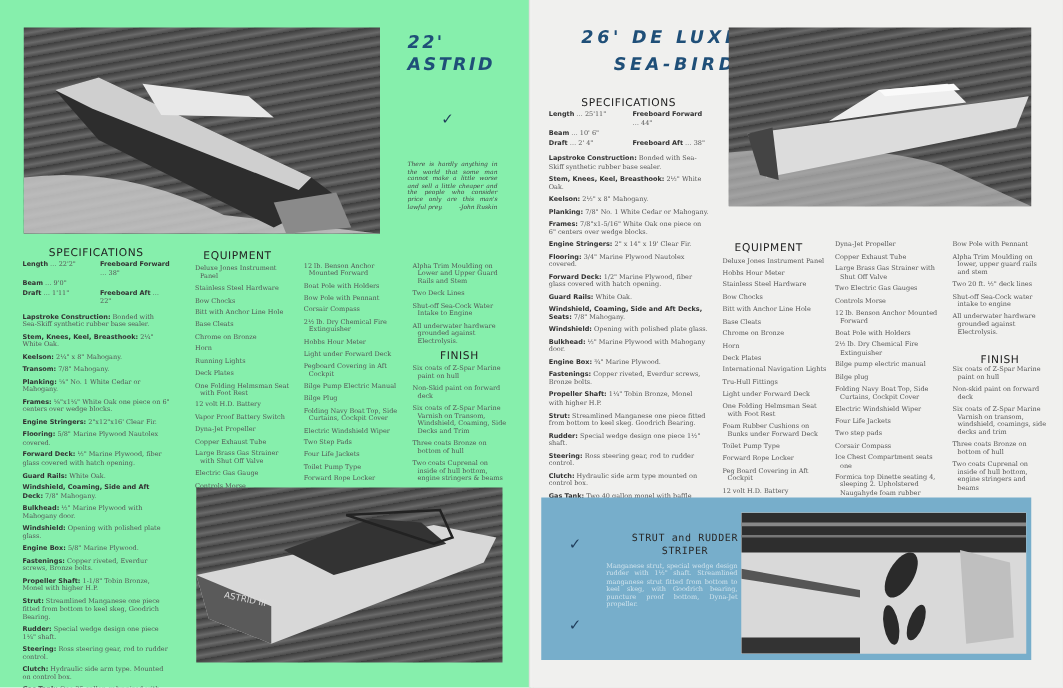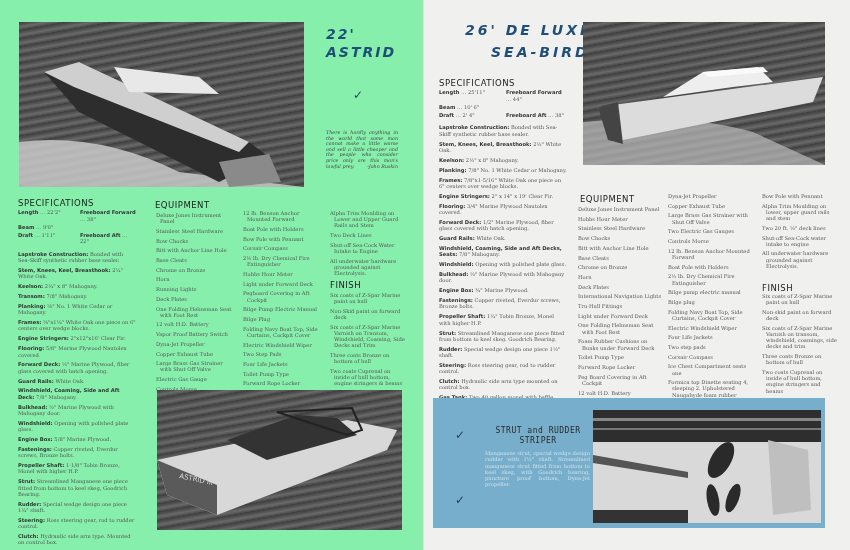--- a/index.html
+++ b/index.html
@@ -7,21 +7,21 @@
   .page { position: absolute; top: 0; height: 550px; background: #86efac; }
   .page-left { left: 0; width: 425px; }
   .page-right { left: 425px; width: 425px; background: #f0f0ee; }
   .spine { position: absolute; left: 423px; top: 0; width: 4px; height: 550px; background: linear-gradient(90deg,#d6d6d4,#fafaf8,#d6d6d4); }
 
   .photo { position: absolute; overflow: hidden; }
   .photo-water { background: repeating-linear-gradient(170deg,#3d3d3d 0px,#555 3px,#6a6a6a 5px,#4a4a4a 8px); }
 
   .title { position: absolute; font-family: "DejaVu Sans", sans-serif; font-weight: bold; font-style: italic; color: #1f4f78; letter-spacing: 2px; }
 
-  .heading { font-family: "DejaVu Sans", sans-serif; color: #222; font-size: 8.5px; letter-spacing: 0.5px; text-align: left; }
+  .heading { font-family: "DejaVu Sans", sans-serif; color: #222; font-size: 8.5px; letter-spacing: 0.5px; text-align: center; }
   .heading-bold { font-weight: normal; }
 
   .spec { position: absolute; font-size: 5.2px; line-height: 6.3px; color: #555; }
   .spec .row { margin-bottom: 3.6px; }
   .spec .lbl { font-family: "DejaVu Sans", sans-serif; font-weight: bold; color: #333; }
   .dim-table { display: grid; grid-template-columns: 1fr 1fr; column-gap: 6px; margin: 3px 0 4px 0; }
   .dim-table div { margin-bottom: 2px; }
 
   .list { position: absolute; font-size: 5.2px; line-height: 6.2px; color: #555; }
   .list .item { margin-bottom: 3.5px; padding-left: 4px; text-indent: -4px; }
@@ -265,21 +265,21 @@
       <div class="item">Six coats of Z-Spar Marine paint on hull</div>
       <div class="item">Non-skid paint on forward deck</div>
       <div class="item">Six coats of Z-Spar Marine Varnish on transom, windshield, coamings, side decks and trim</div>
       <div class="item">Three coats Bronze on bottom of hull</div>
       <div class="item">Two coats Cuprenal on inside of hull bottom, engine stringers and beams</div>
     </div>
 
   <div class="blue-panel" style="left:8px;top:398px;width:392px;height:130px;">
     <div class="gull" style="left:22px;top:30px;">✓</div>
     <div class="gull" style="left:22px;top:95px;">✓</div>
-    <div class="panel-title" style="left:50px;top:28px;width:110px;">
+    <div class="panel-title" style="left:60px;top:28px;width:110px;">
       <div>STRUT and RUDDER</div>
       <div>STRIPER</div>
     </div>
     <div class="panel-text" style="left:52px;top:52px;width:105px;">Manganese strut, special wedge design rudder with 1½" shaft. Streamlined manganese strut fitted from bottom to keel skeg, with Goodrich bearing, puncture proof bottom, Dyna-Jet propeller.</div>
     <div class="photo" style="left:160px;top:12px;width:228px;height:113px;background:#d9d9d9;">
       <svg width="228" height="113" viewBox="0 0 228 113">
         <rect x="0" y="0" width="228" height="32" fill="#2e2e2e"></rect>
         <rect x="0" y="8" width="228" height="3" fill="#888"></rect>
         <rect x="0" y="18" width="228" height="2" fill="#777"></rect>
         <path d="M0 45 L95 62 L95 68 L0 53 Z" fill="#555"></path>

